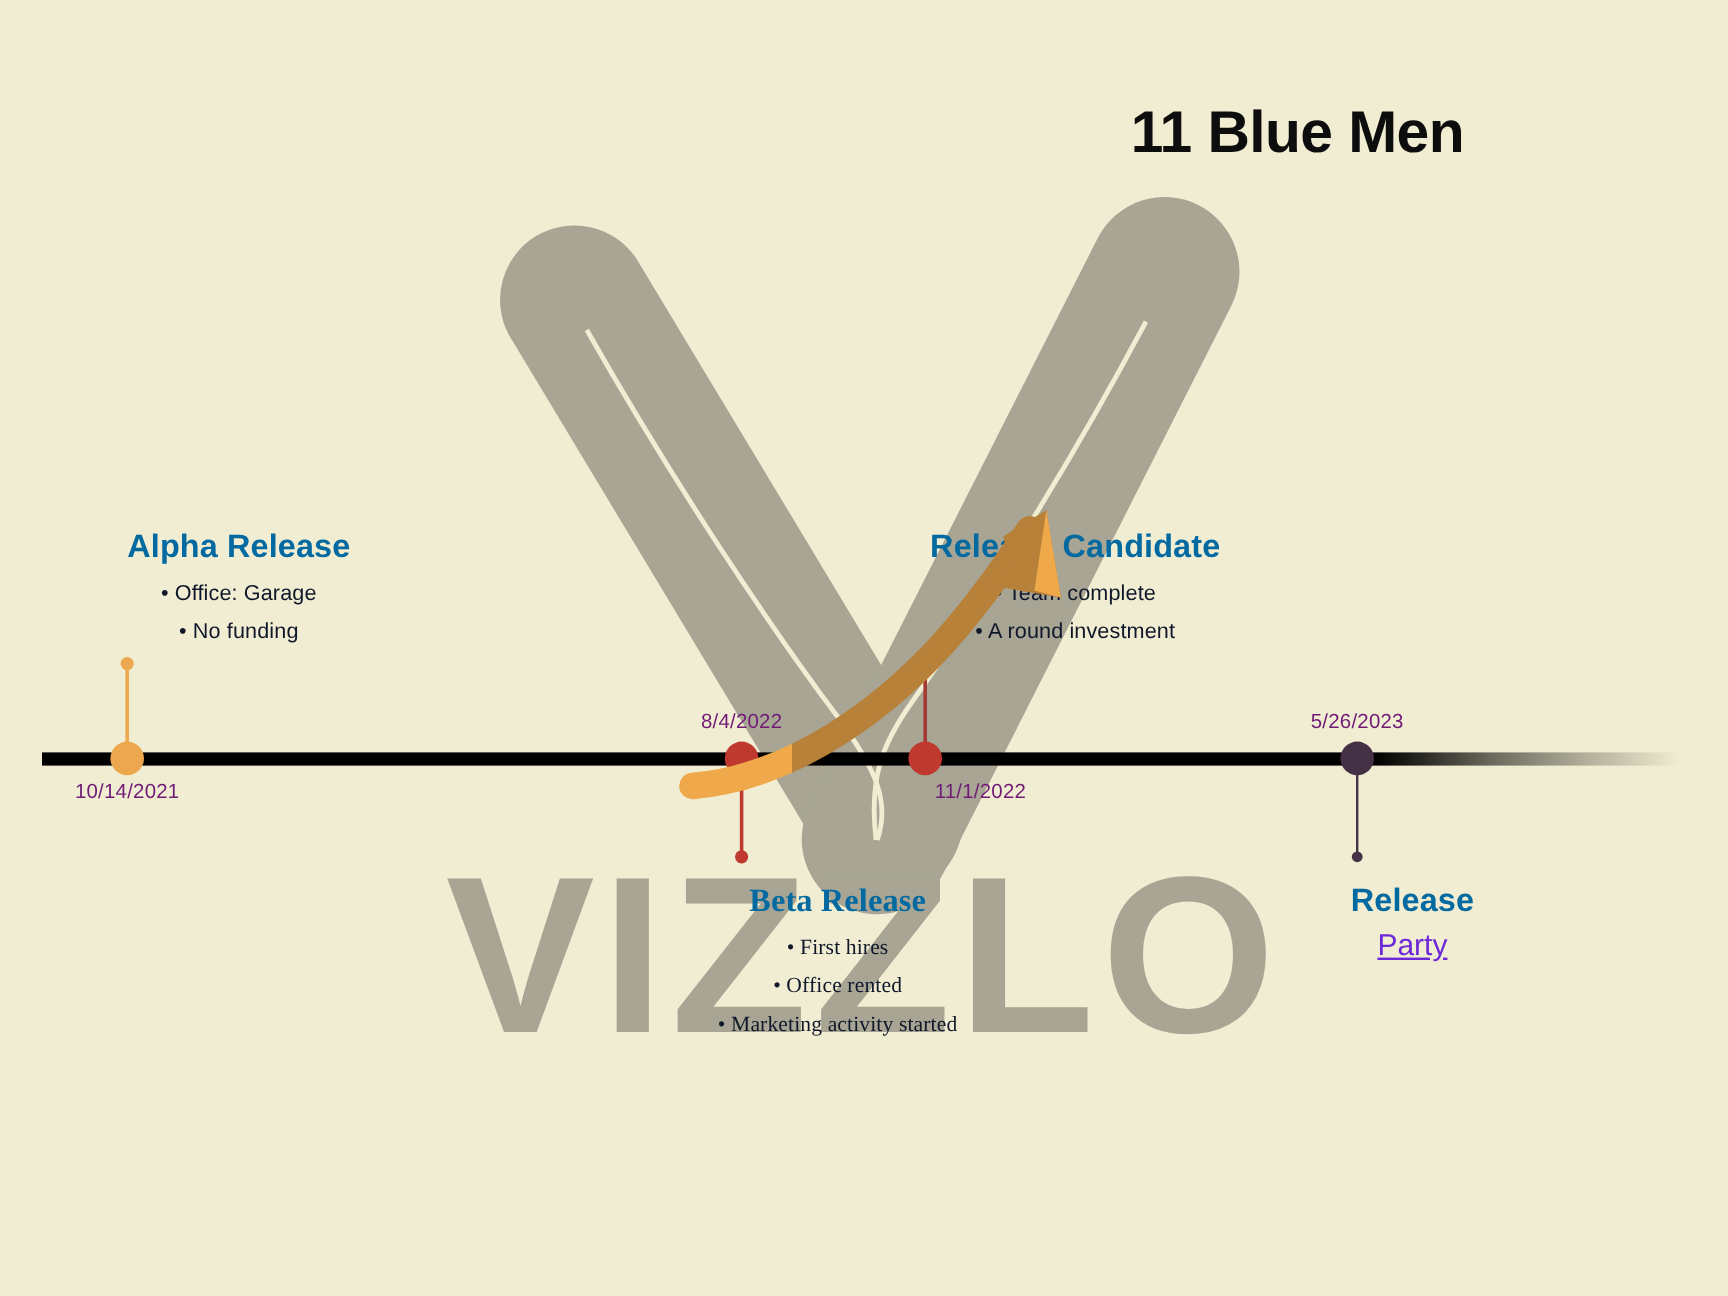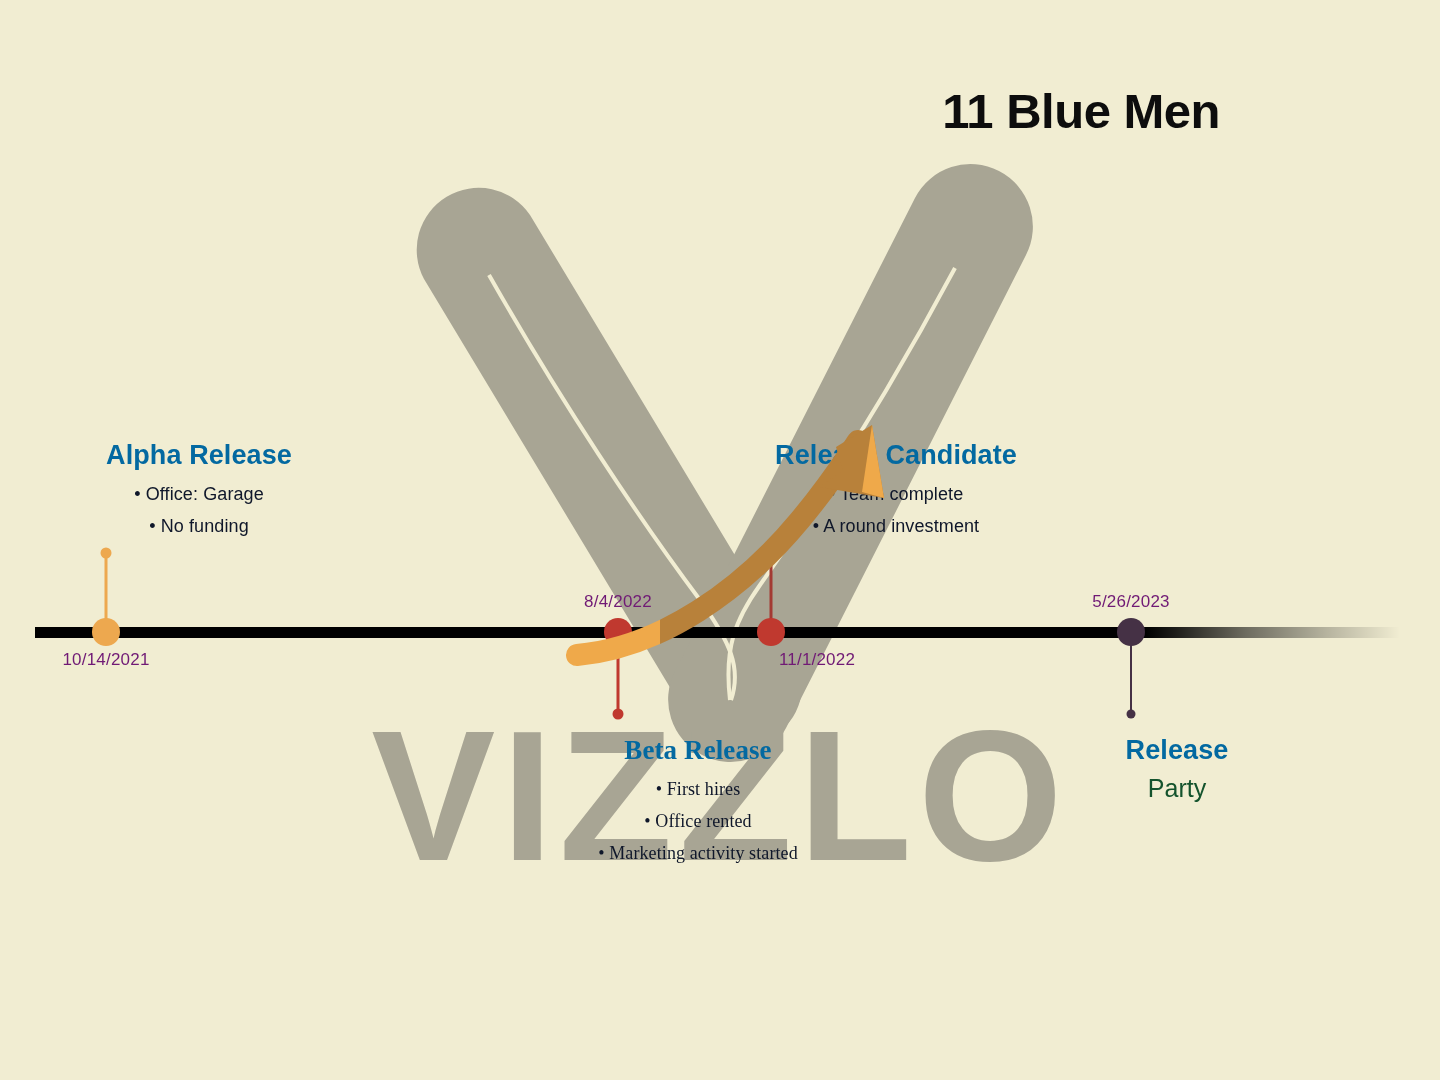--- a/index.html
+++ b/index.html
@@ -113,21 +113,22 @@
   }
   .ms-bullets li {
     font-size: 18px;
     line-height: 32px;
     color: #0f172a;
     letter-spacing: 0.1px;
   }
   .ms-plain {
     margin-top: 8px;
     font-size: 25px;
-    color: #14532d;
+    color: #6d28d9;
+    text-decoration: underline;
   }
 
   
   .arrow-layer {
     position: absolute;
     left: 0; top: 0;
     width: 1440px; height: 1080px;
     pointer-events: none;
   }
 </style>

